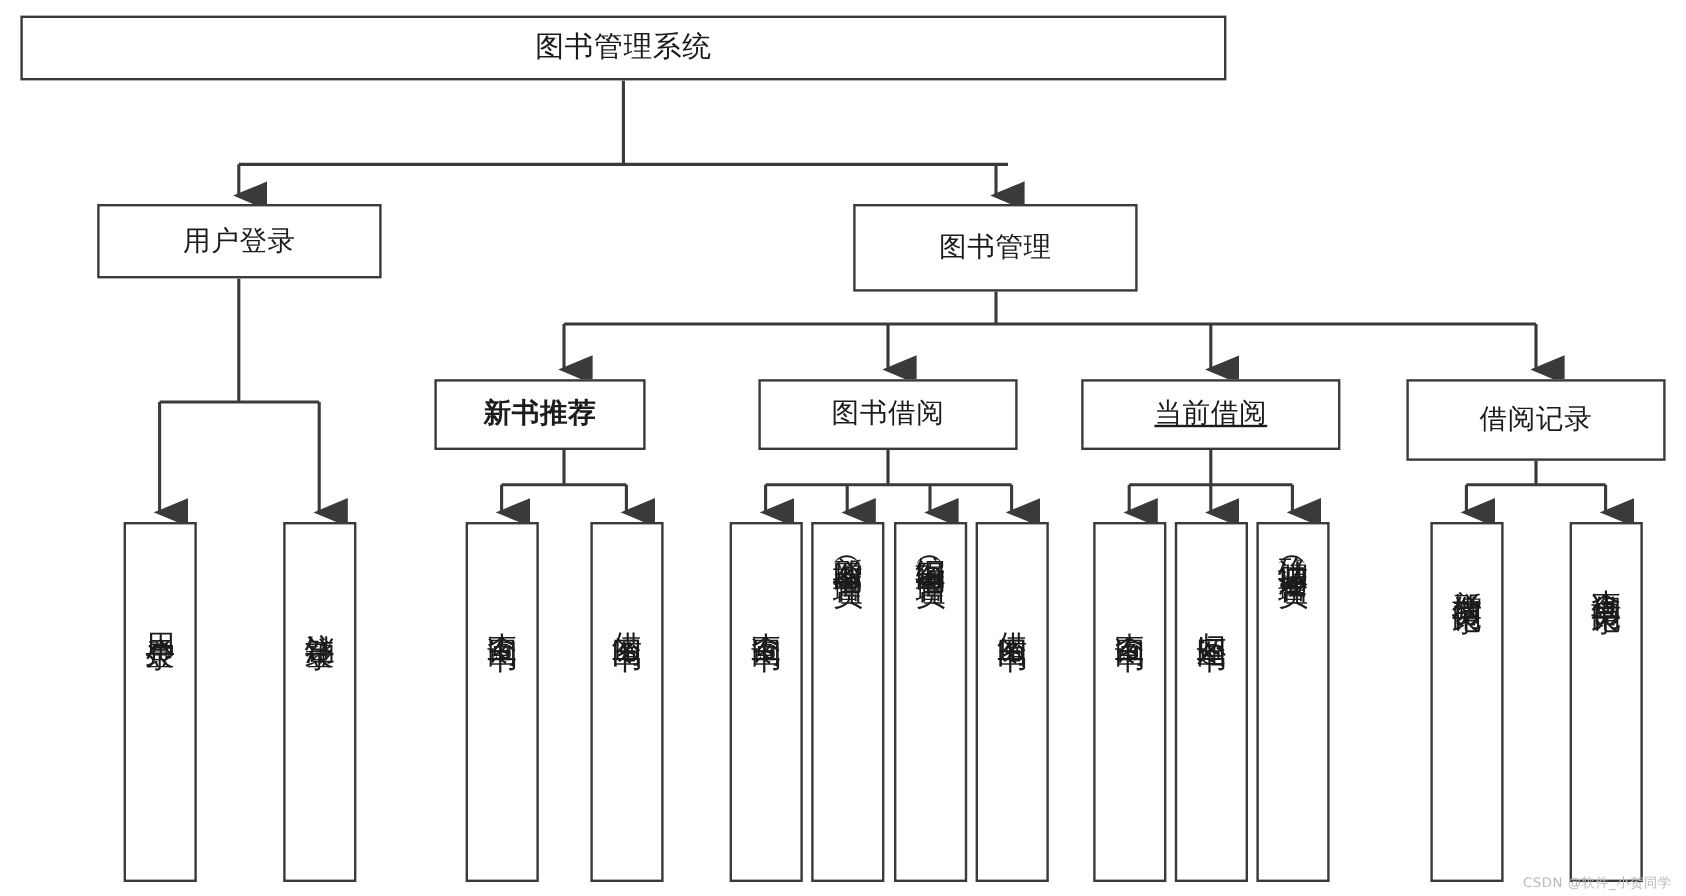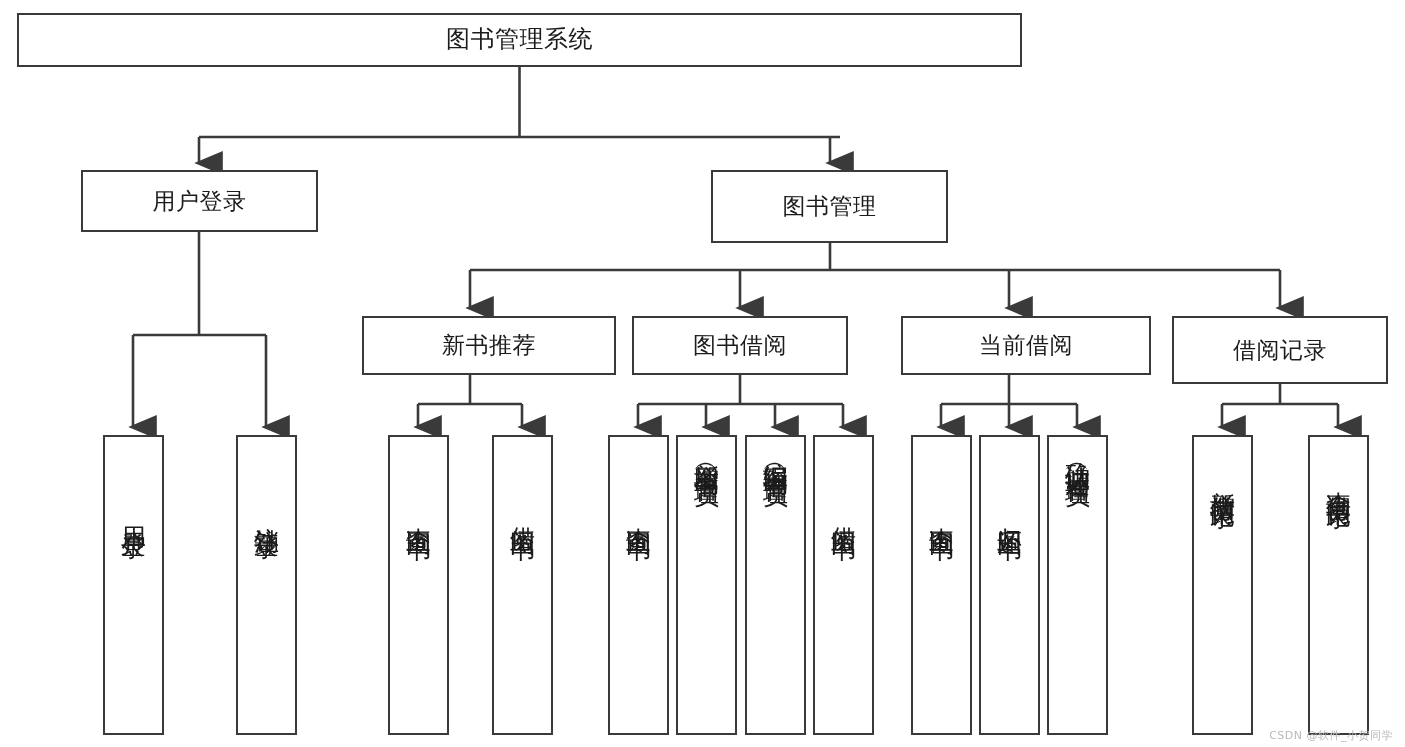--- a/index.html
+++ b/index.html
@@ -131,27 +131,27 @@
     <span class="node-label">图书管理系统</span>
   </div>
 
   <div class="node horizontal" style="left:81px; top:170px; width:237px; height:62px;">
     <span class="node-label">用户登录</span>
   </div>
   <div class="node horizontal" style="left:711px; top:170px; width:237px; height:73px;">
     <span class="node-label">图书管理</span>
   </div>
 
-  <div class="node horizontal" style="left:362px; top:316px; width:254px; height:59px;">
+  <div class="node horizontal" style="left:362px; top:316px; width:176px; height:59px;font-weight:bold;">
     <span class="node-label">新书推荐</span>
   </div>
   <div class="node horizontal" style="left:632px; top:316px; width:216px; height:59px;">
     <span class="node-label">图书借阅</span>
   </div>
-  <div class="node horizontal" style="left:901px; top:316px; width:250px; height:59px;">
+  <div class="node horizontal" style="left:901px; top:316px; width:216px; height:59px;text-decoration:underline;">
     <span class="node-label">当前借阅</span>
   </div>
   <div class="node horizontal" style="left:1172px; top:316px; width:216px; height:68px;">
     <span class="node-label">借阅记录</span>
   </div>
 
   <div class="node vertical" style="left:103px; top:435px; width:61px; height:300px; padding-top:70px;">
     <span class="node-label">用户登录</span>
   </div>
   <div class="node vertical" style="left:236px; top:435px; width:61px; height:300px; padding-top:70px;">

